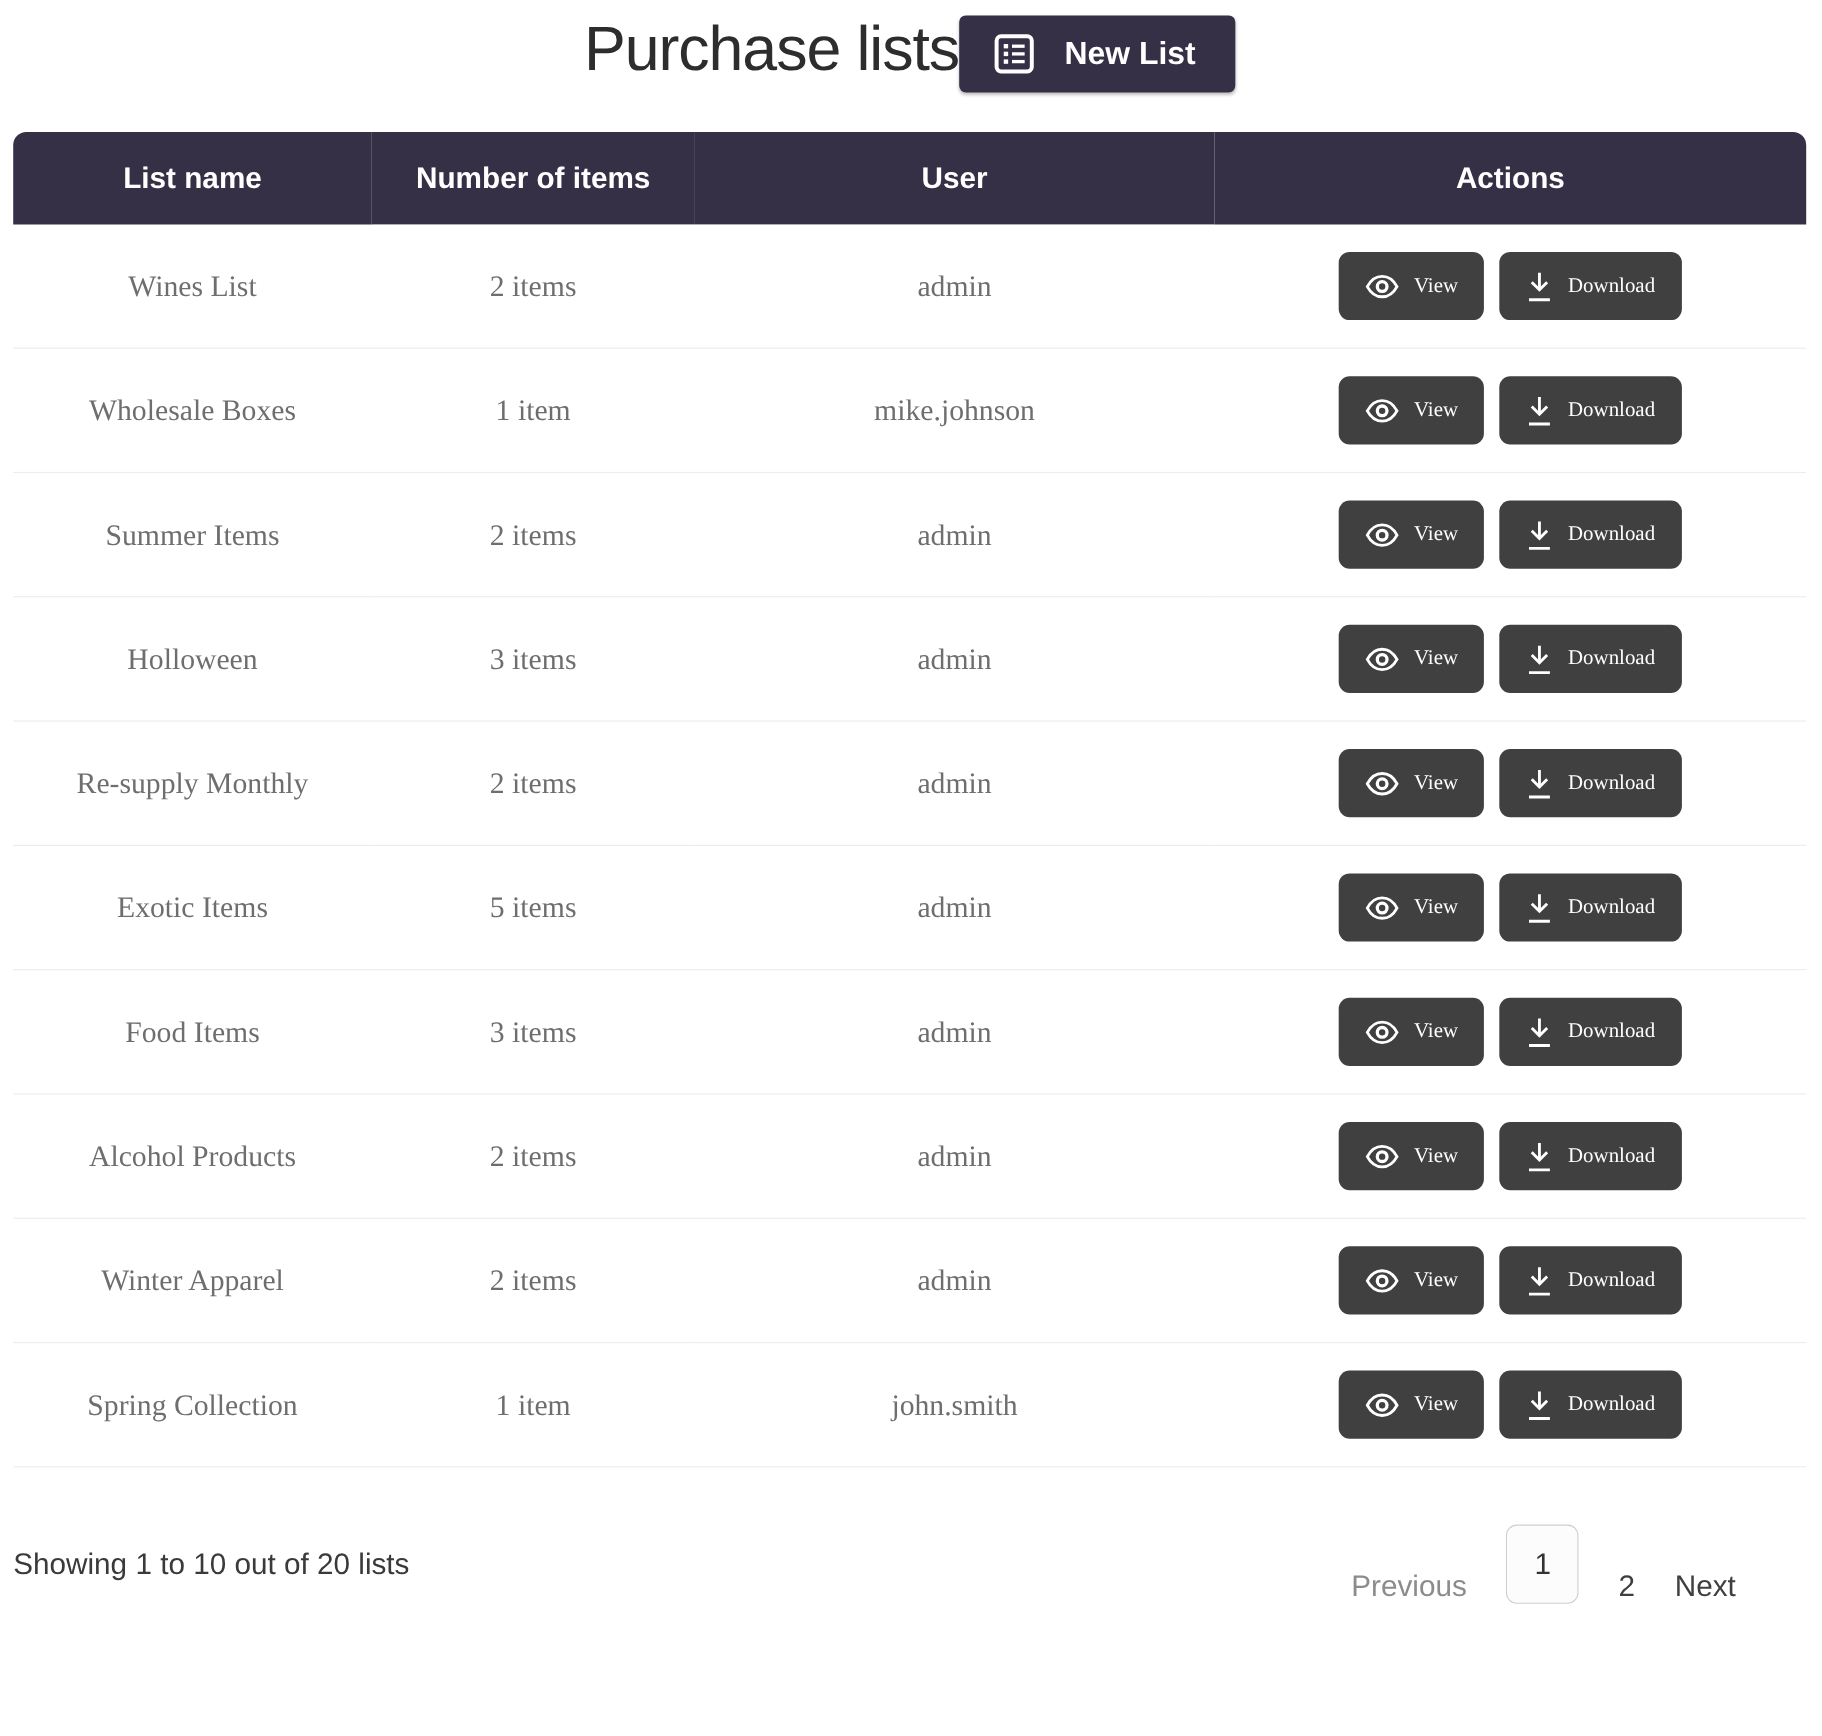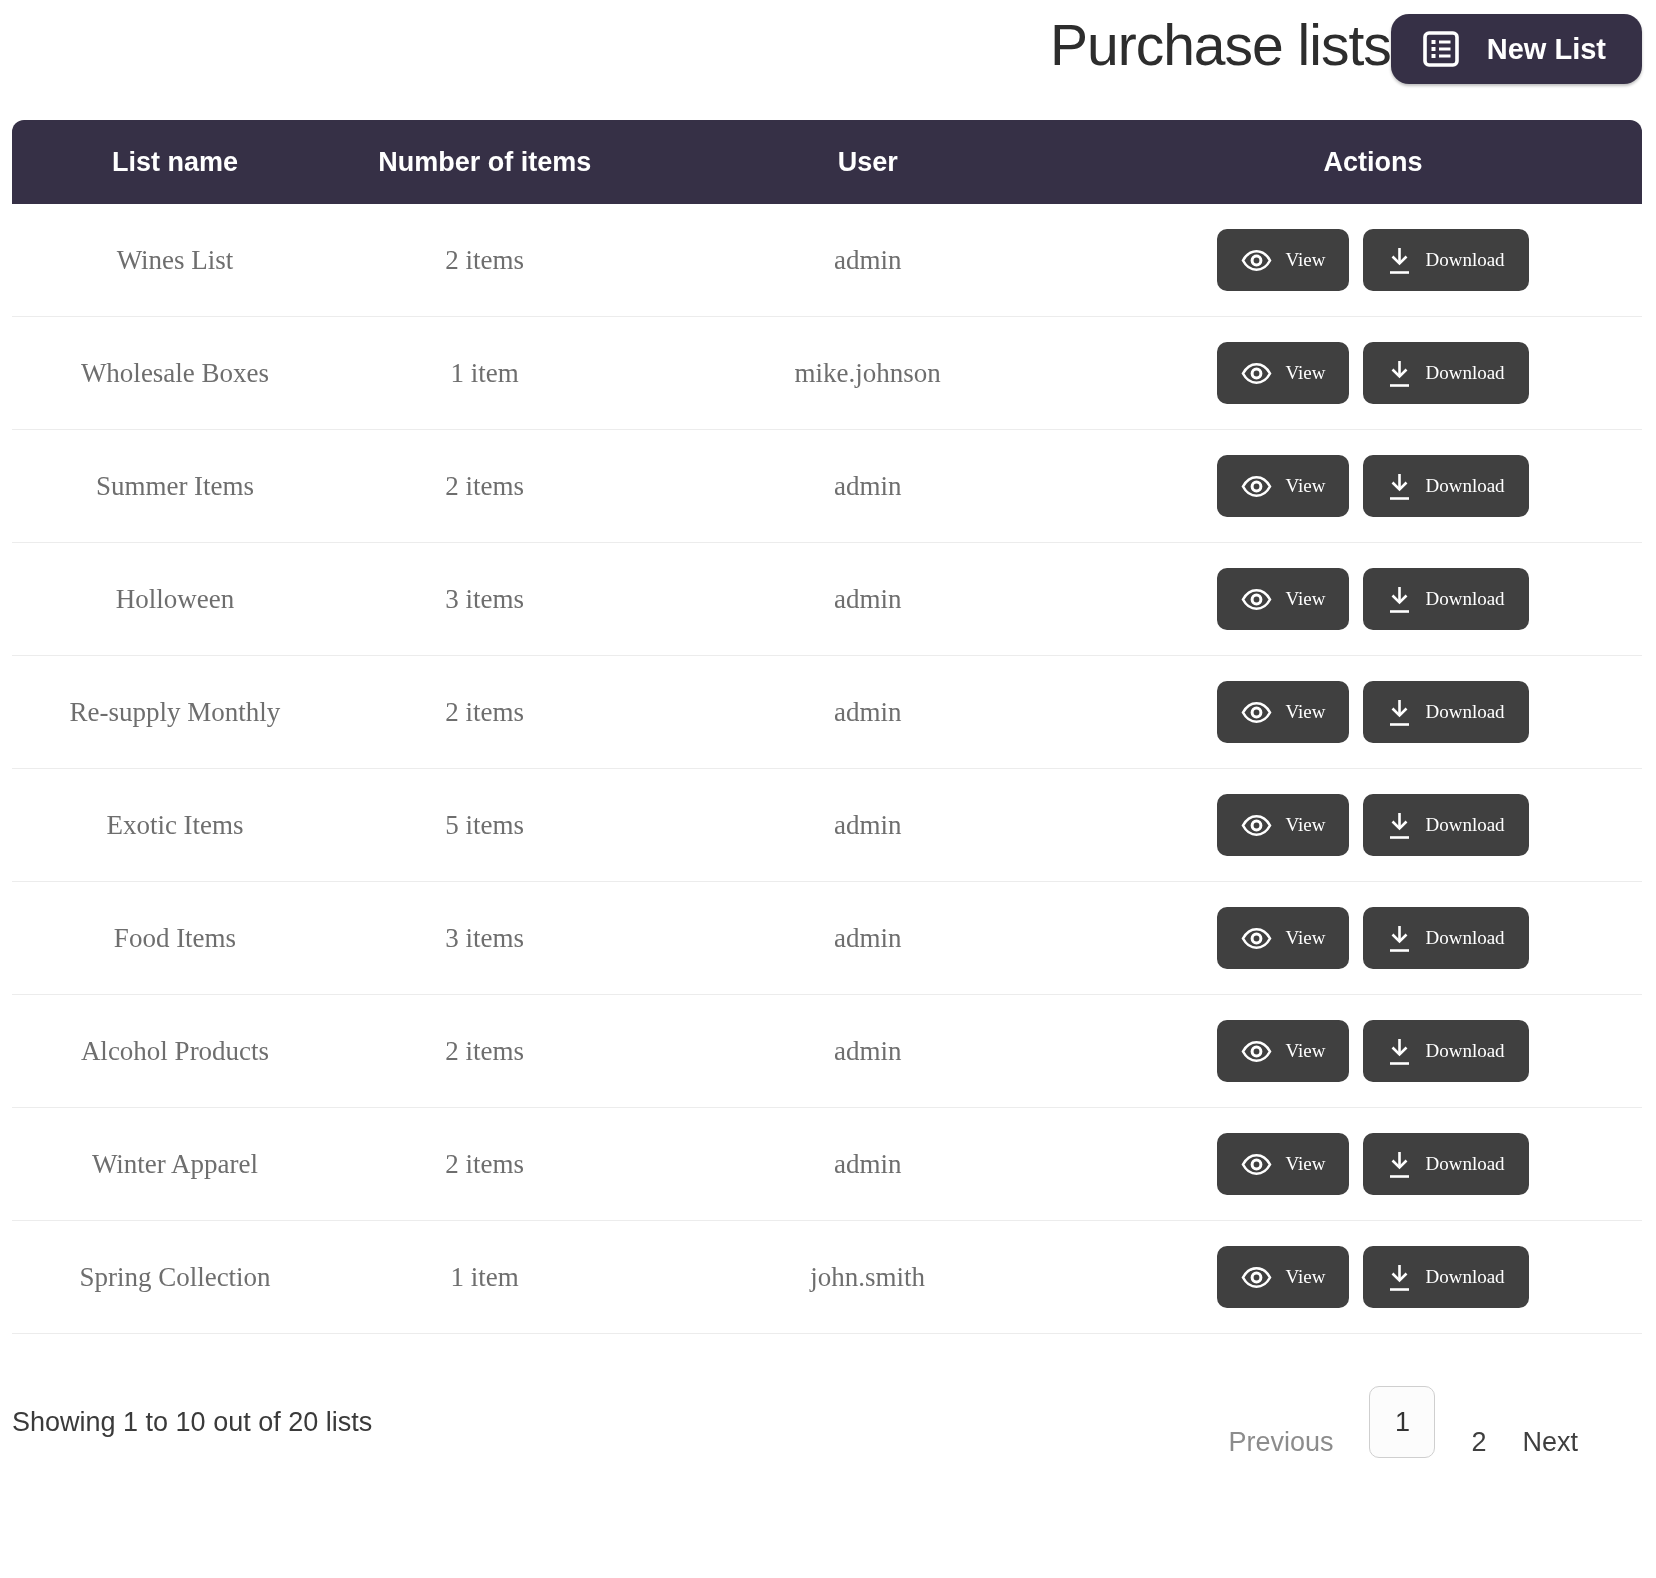--- a/index.html
+++ b/index.html
@@ -7,40 +7,40 @@
   body {
     width: 1656px;
     font-family: "Liberation Sans", sans-serif;
     color: #2f2f2f;
   }
   .page { padding: 14px 14px 30px 12px; }
 
   
   .topbar {
     display: flex;
-    justify-content: flex-end;
+    justify-content: center;
     align-items: flex-start;
     margin-bottom: 36px;
   }
   .title {
     margin: 0;
     font-size: 57px;
     font-weight: 500;
     letter-spacing: -1px;
     color: #2d2d2d;
     line-height: 1.1;
   }
   .new-list-btn {
     display: inline-flex;
     align-items: center;
     gap: 26px;
     background: #363046;
     color: #ffffff;
     border: none;
-    border-radius: 18px;
+    border-radius: 6px;
     height: 70px;
     padding: 0 36px 0 30px;
     font-family: inherit;
     font-size: 29px;
     font-weight: bold;
     cursor: pointer;
     box-shadow: 0 2px 3px rgba(0,0,0,0.25);
   }
 
   

